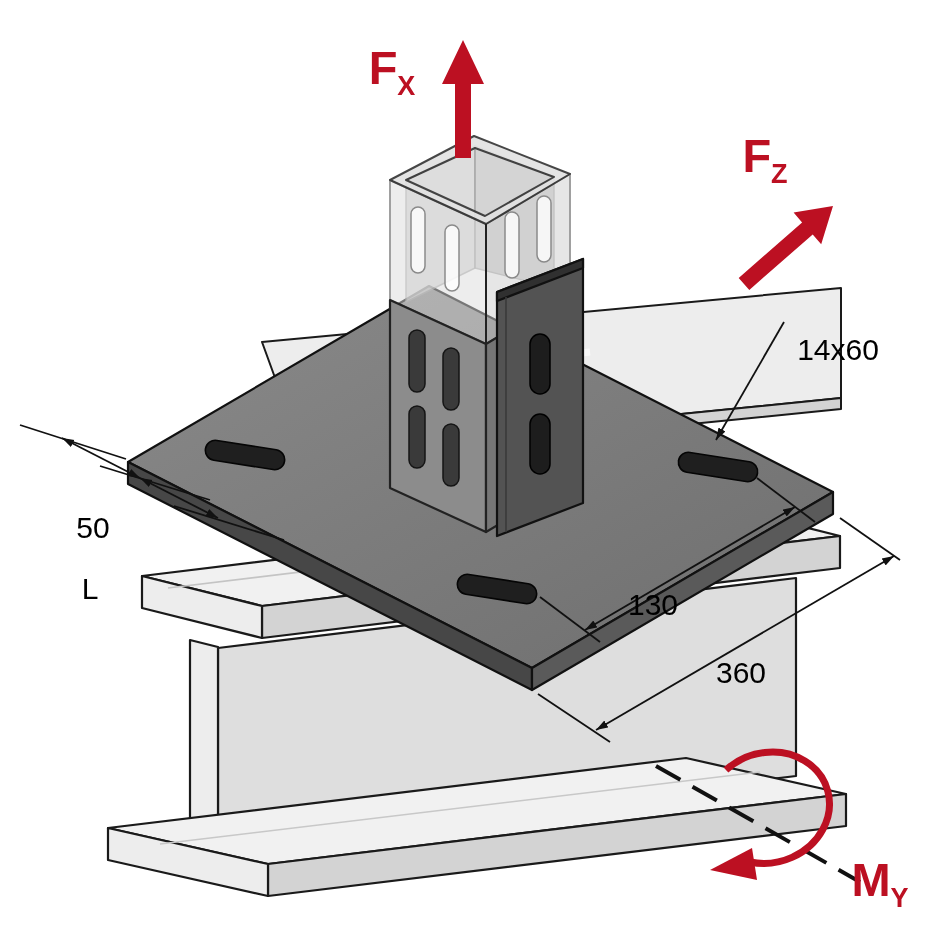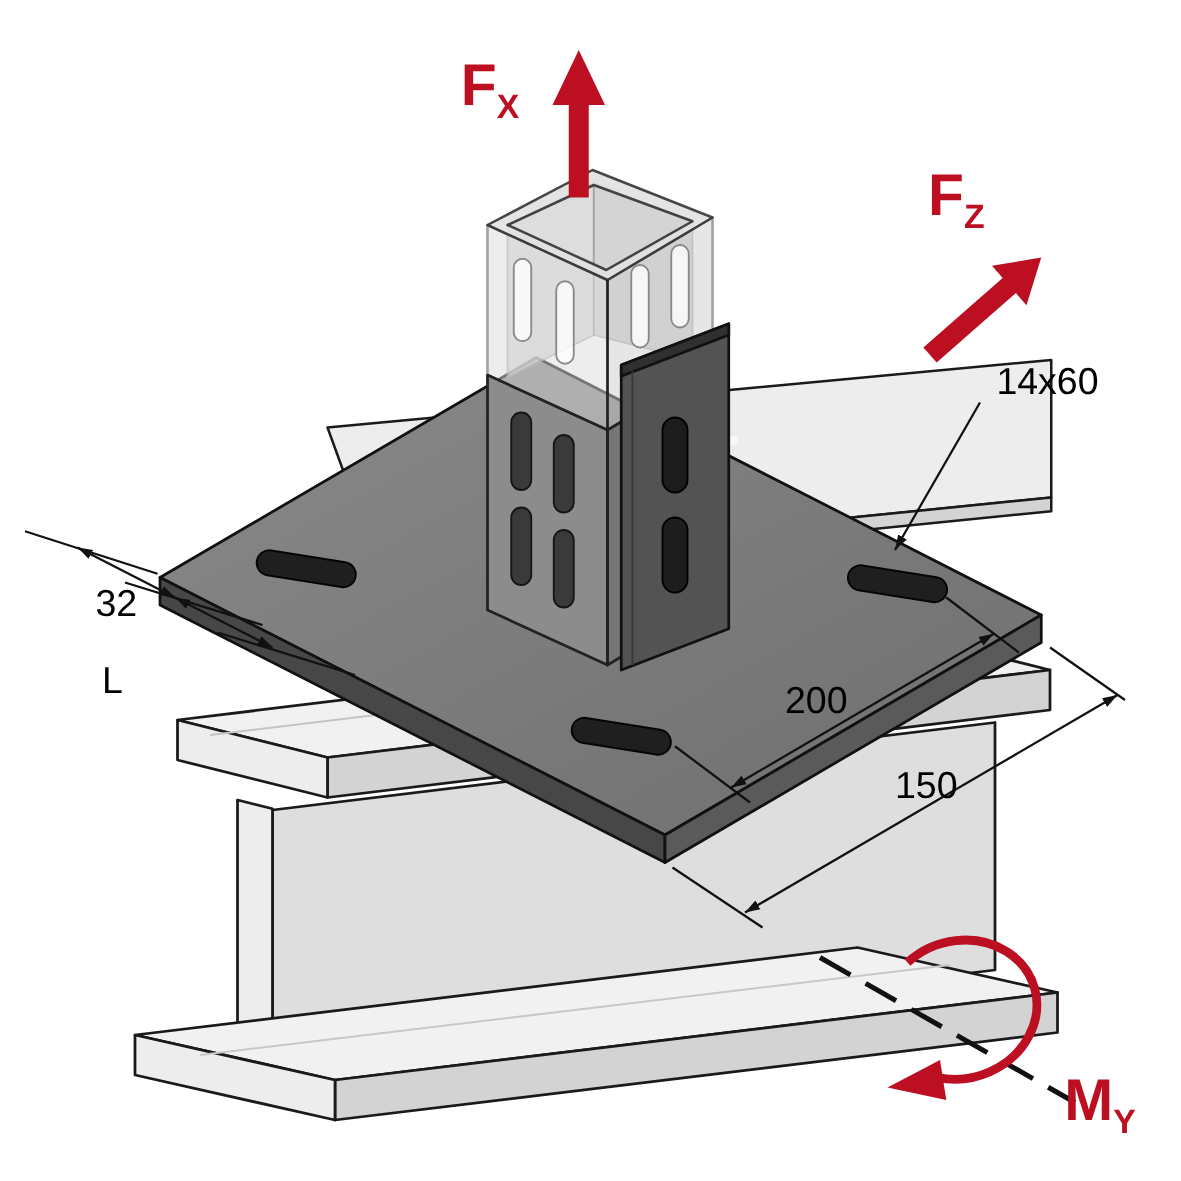--- a/index.html
+++ b/index.html
@@ -15,21 +15,21 @@
   }
   html,body{margin:0;padding:0;background:#fff;}
   .canvas{
     position:relative;width:927px;height:945px;background:#ffffff;overflow:hidden;
     font-family:"Liberation Sans",sans-serif;
   }
   .canvas svg{position:absolute;left:0;top:0;}
   .lbl{position:absolute;transform:translate(-50%,-50%);white-space:nowrap;line-height:1;}
   .force{color:var(--accent-red);font-weight:bold;font-size:47px;}
   .force sub{font-size:27px;font-weight:bold;}
-  .dim{color:#000;font-size:30px;font-weight:400;}
+  .dim{color:#000;font-size:30px;font-weight:400;margin-top:44px;}
 </style>
 </head>
 <body>
 
 <div class="canvas">
 
 <svg width="945" height="945" viewBox="0 0 945 945">
   <defs>
     <marker id="arrE" markerWidth="14" markerHeight="10" refX="12" refY="5" orient="auto" markerUnits="userSpaceOnUse">
       <path d="M0,1 L12,5 L0,9 Z" fill="#111"></path>
@@ -156,18 +156,18 @@
   <span>F</span><sub>X</sub>
 </div>
 <div class="lbl force" style="left:765px;top:160px">
   <span>F</span><sub>Z</sub>
 </div>
 <div class="lbl force" style="left:880px;top:884px">
   <span>M</span><sub>Y</sub>
 </div>
 
 <div class="lbl dim" style="left:838px;top:306px">14x60</div>
-<div class="lbl dim" style="left:93px;top:484px">32</div>
+<div class="lbl dim" style="left:93px;top:484px">50</div>
 <div class="lbl dim" style="left:90px;top:545px">L</div>
-<div class="lbl dim" style="left:653px;top:561px">200</div>
-<div class="lbl dim" style="left:741px;top:629px">150</div>
+<div class="lbl dim" style="left:653px;top:561px">130</div>
+<div class="lbl dim" style="left:741px;top:629px">360</div>
 
 </div>
 
 </body></html>

